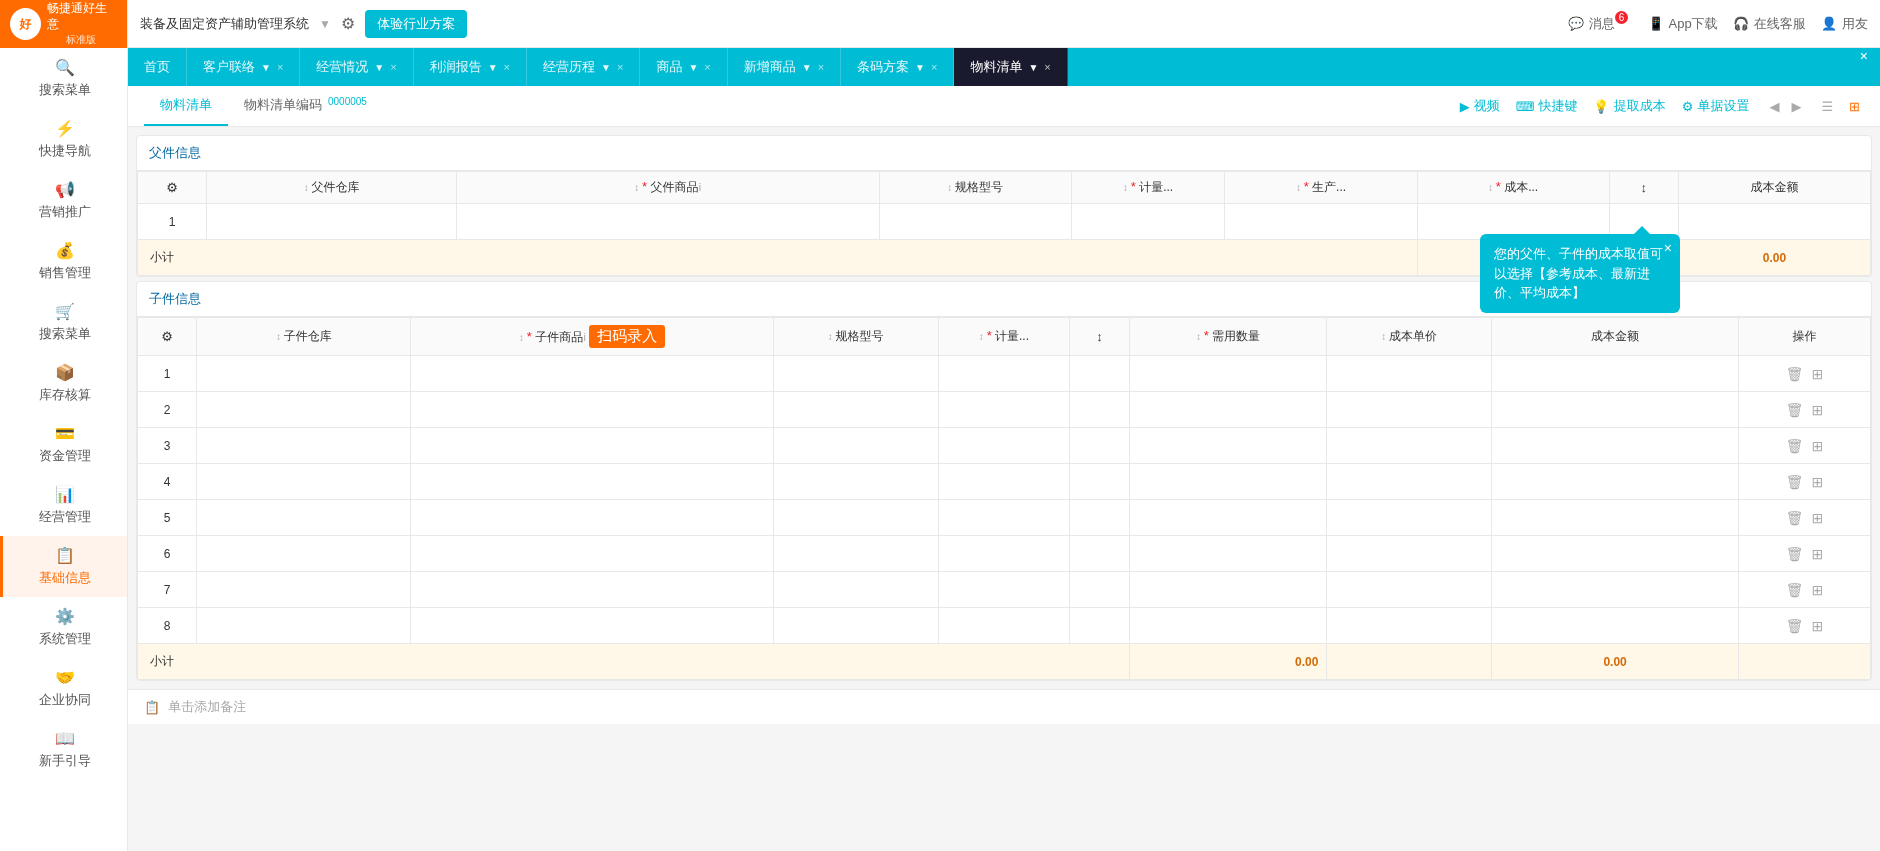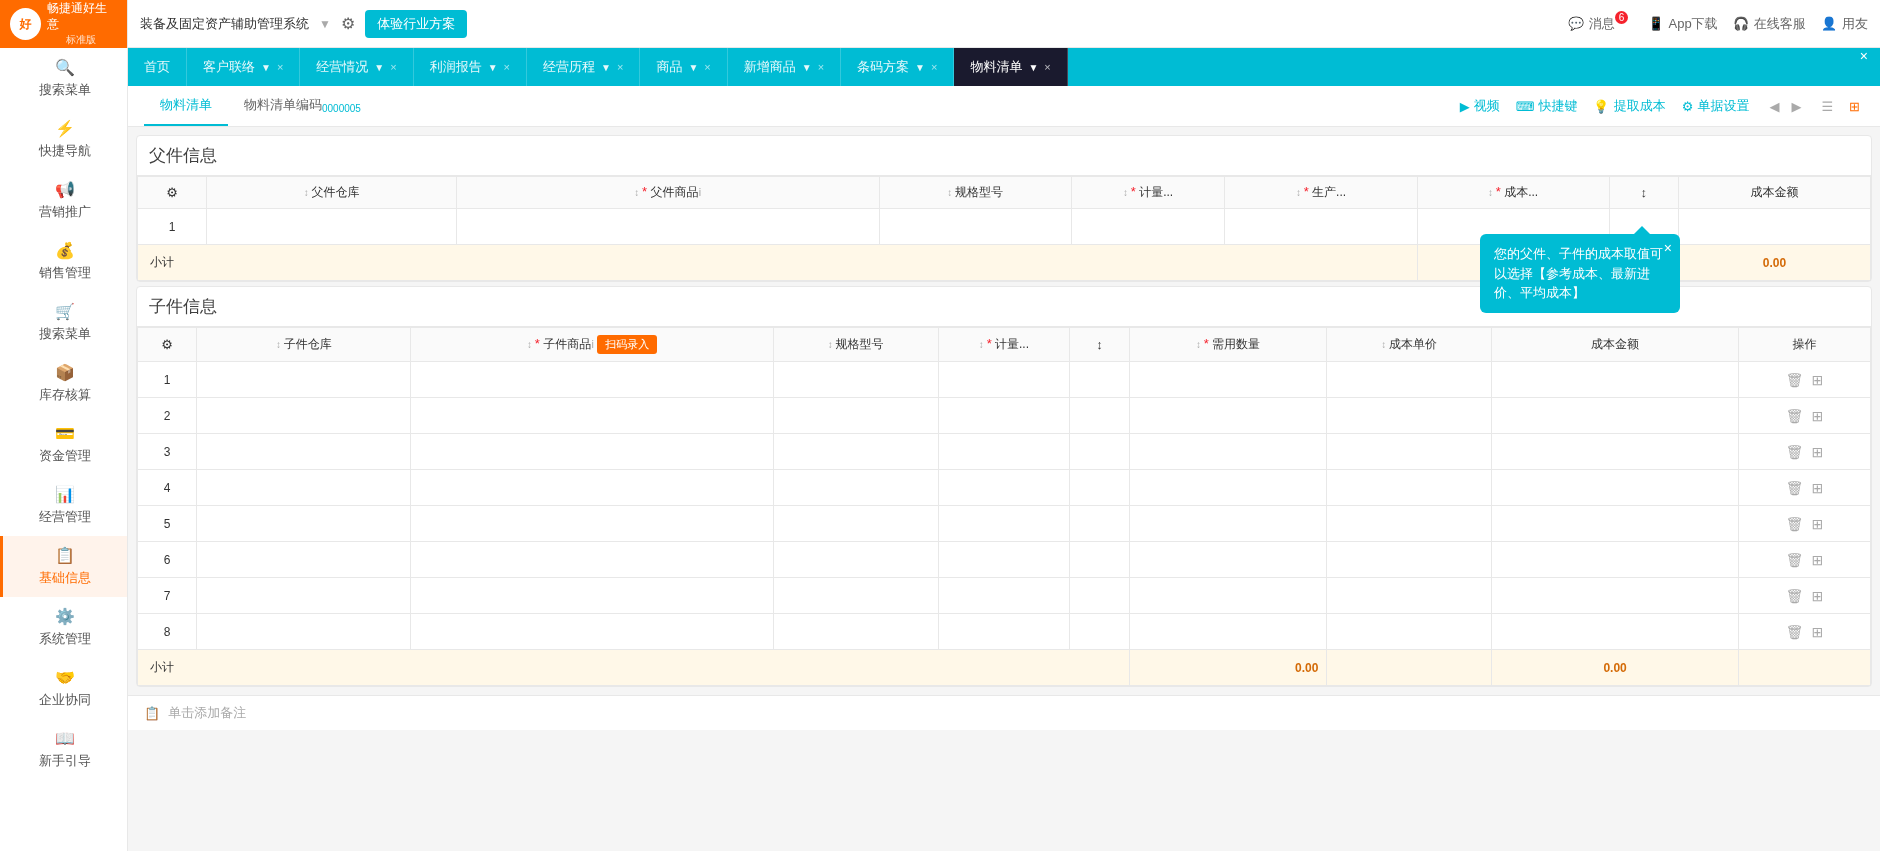--- a/index.html
+++ b/index.html
@@ -145,22 +145,22 @@
 
     
     .section {
       background: #fff;
       margin: 8px;
       border: 1px solid #e8e8e8;
       border-radius: 4px;
     }
     .section-title {
       padding: 8px 12px;
-      font-size: 17px;
-      color: #404040;
+      font-size: 13px;
+      color: #0369a1;
       font-weight: 500;
       border-bottom: 1px solid #e8e8e8;
     }
 
     
     .data-table {
       width: 100%;
       border-collapse: collapse;
     }
     .data-table th {
@@ -183,21 +183,21 @@
     }
     .subtotal-row td { background: #fff8e8; color: #333; font-size: 12px; }
     .required { color: #f5222d; }
     .col-sort { color: #aaa; font-size: 10px; }
     .scan-btn {
       background: #ff6b00;
       color: #fff;
       border: none;
       border-radius: 3px;
       padding: 2px 8px;
-      font-size: 11px;
+      font-size: 15px;
       cursor: pointer;
     }
     .action-icons { display: flex; align-items: center; gap: 8px; justify-content: center; }
     .action-icon { color: #aaa; cursor: pointer; font-size: 14px; }
 
     
     .tooltip-popup {
       position: absolute;
       top: 148px;
       right: 200px;
@@ -409,21 +409,21 @@
     </div>
     <div class="nav-close-right">×</div>
   </div>
 
   <div class="content-area">
 
     <div class="sub-tabs">
       <div class="sub-tab active">
         <span>物料清单</span>
       </div>
-      <div class="sub-tab" style="display:flex;align-items:flex-end;">
+      <div class="sub-tab" style="display:flex;align-items:flex-start;gap:6px;">
         <span>物料清单编码</span>
         <span class="breadcrumb-code">0000005</span>
       </div>
 
       <div style="margin-left:auto;display:flex;align-items:center;gap:16px;padding-right:4px;">
         <div class="toolbar-btn">
           <span>▶</span>
           <span>视频</span>
         </div>
         <div class="toolbar-btn">

